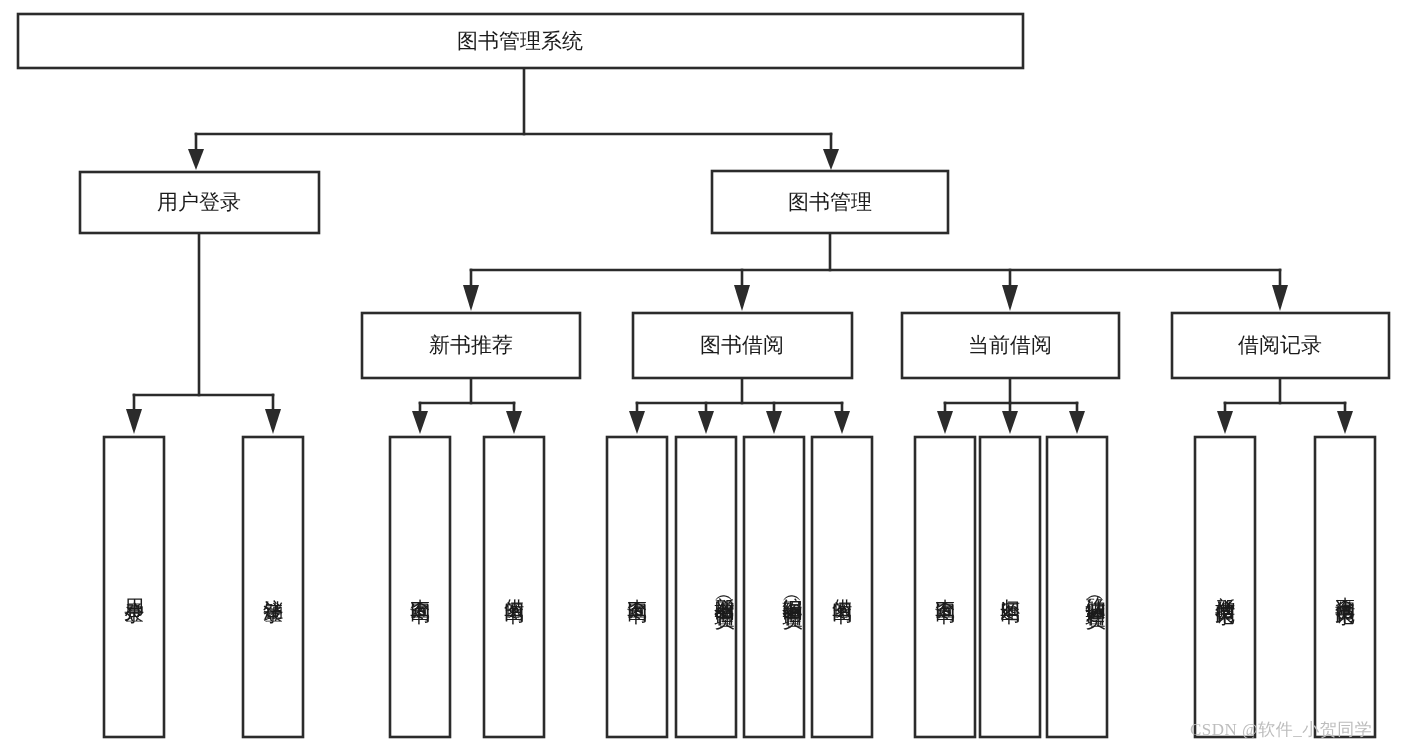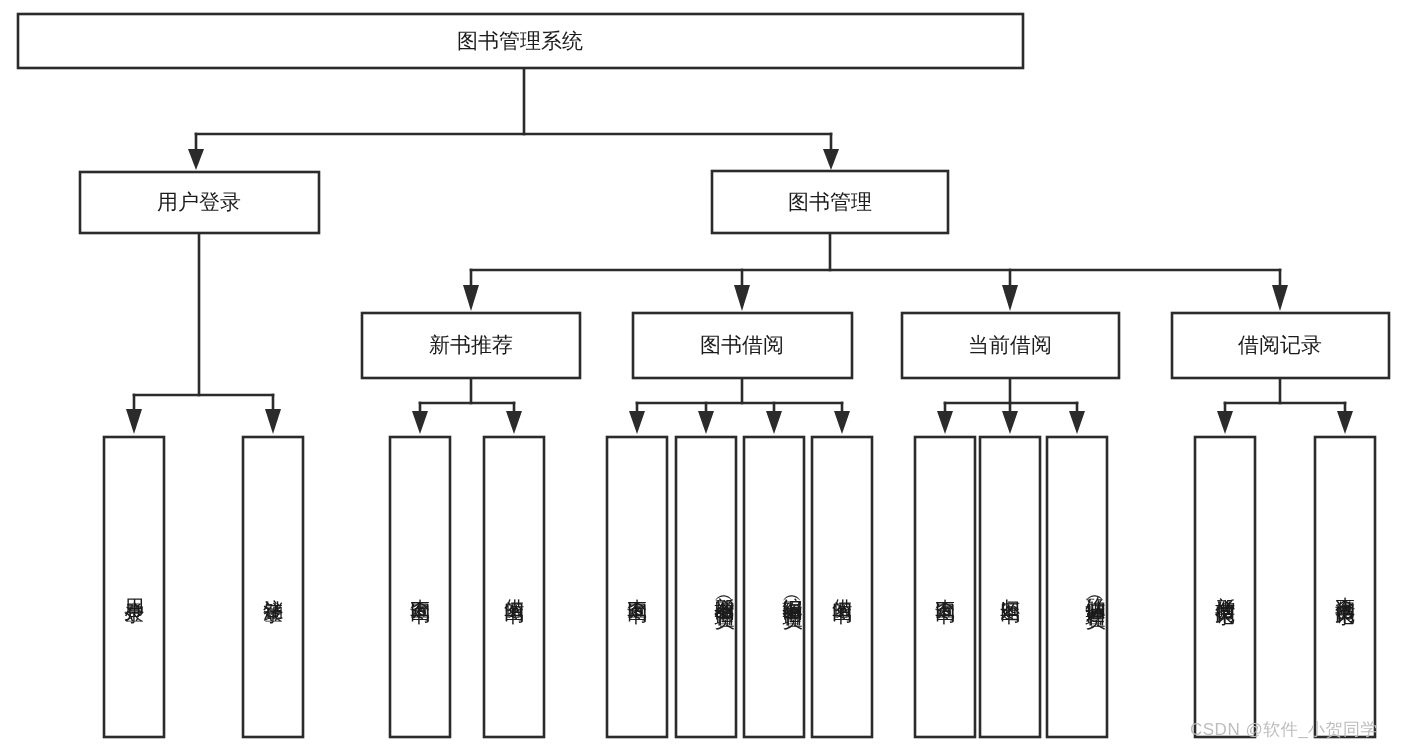--- a/index.html
+++ b/index.html
@@ -56,21 +56,21 @@
     font-size: 20px;
     line-height: 1.18;
     color: #1b1b1b;
     letter-spacing: 2px;
     text-align: center;
     white-space: nowrap;
     pointer-events: none;
   }
   .watermark {
     position: absolute;
-    font-family: Liberation Sans, sans-serif;
+    font-family: Liberation Serif, serif;
     font-size: 17px;
     color: #bdbdbd;
     white-space: nowrap;
     letter-spacing: 0.5px;
   }
 </style>
 </head>
 <body>
 
 <div id="diagram-root">

